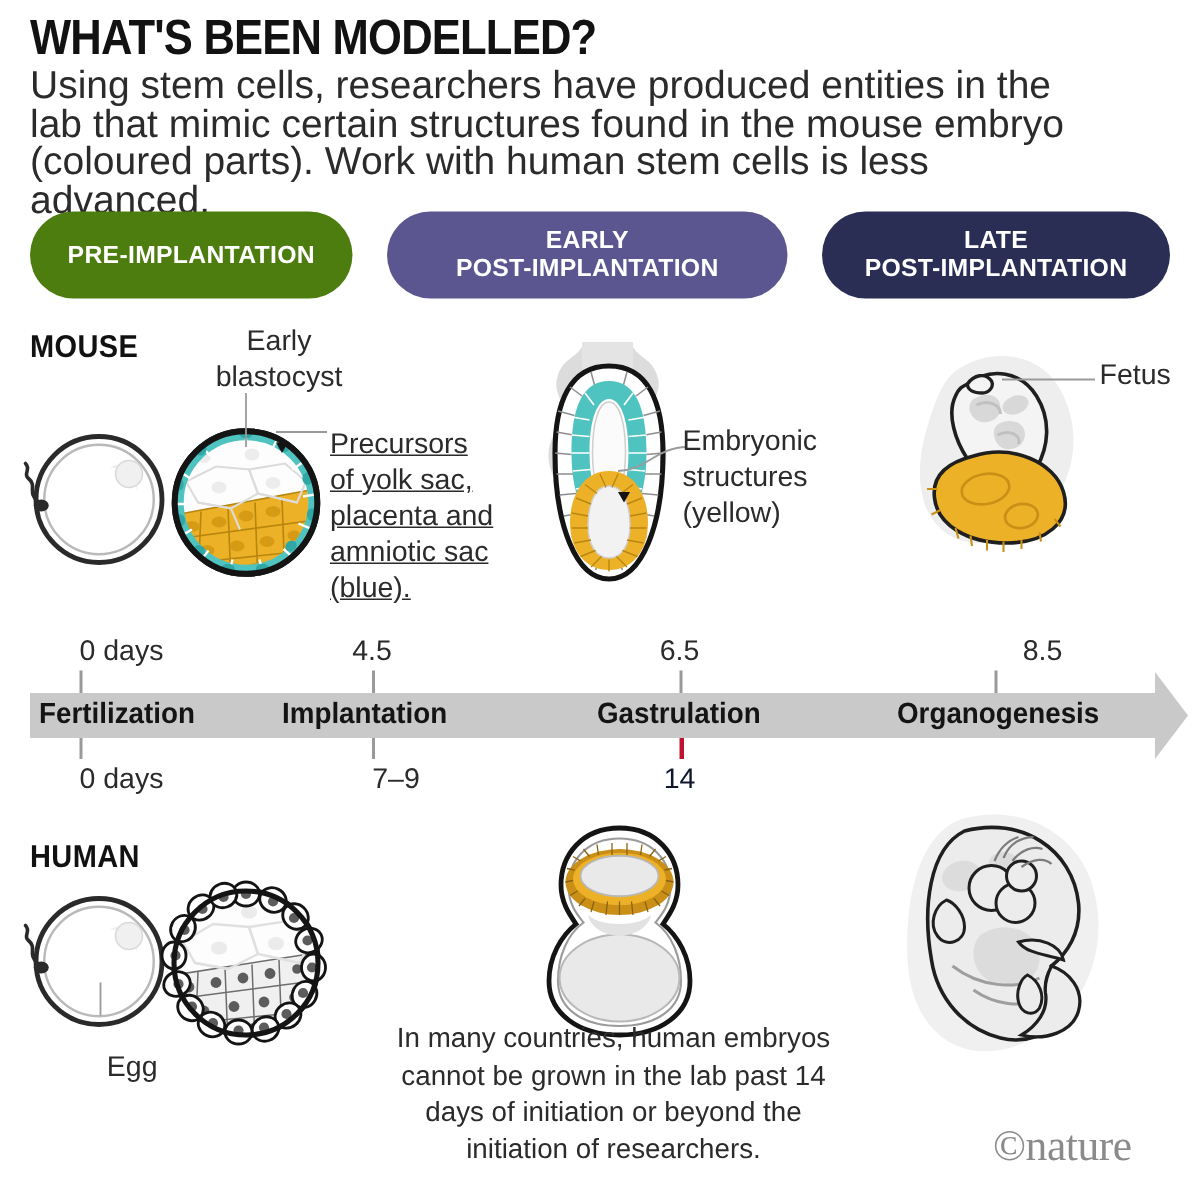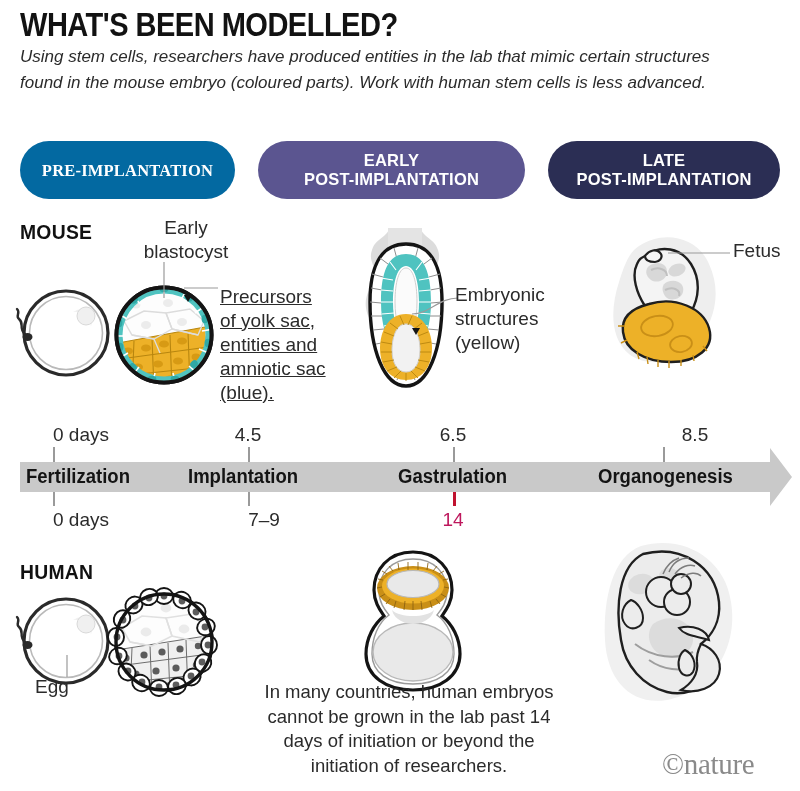--- a/index.html
+++ b/index.html
@@ -15,21 +15,21 @@
   #title{
     left:20px;top:6px;width:760px;
     font-family:"Liberation Sans", sans-serif;
     font-weight:bold;font-size:33px;letter-spacing:-0.6px;
     color:#121212;
     transform:scaleX(0.88);transform-origin:left center;
     white-space:nowrap;
   }
   #subtitle{
     left:20px;top:44px;width:715px;
-    font-size:17px;line-height:25.5px;color:#2b2b2b;font-style:italic;
+    font-size:26px;line-height:25.5px;color:#2b2b2b;
   }
 
   
   .pill{
     border-radius:34px;color:#ffffff;
     display:flex;align-items:center;justify-content:center;
     text-align:center;font-weight:bold;
     font-size:16.5px;line-height:19px;letter-spacing:0.2px;
   }
   #pill-pre  {left:20px; top:141px; width:215px; height:58px;}
@@ -43,38 +43,38 @@
   }
   #mouse-label{left:20px;top:220px;}
   #human-label{left:20px;top:560px;}
 
   
   .callout{font-size:19px;line-height:24px;color:#2b2b2b;}
   #lbl-early-blast{left:121px;top:216px;width:130px;text-align:center;}
   #lbl-precursors {left:220px;top:285px;width:125px;text-decoration:underline;}
   #lbl-embryonic  {left:455px;top:283px;width:130px;}
   #lbl-fetus      {left:733px;top:239px;}
-  #lbl-egg        {left:35px; top:675px;width:70px;text-align:left;}
+  #lbl-egg        {left:35px; top:700px;width:70px;text-align:right;}
 
   
   #tl-bar{
     left:20px;top:462px;width:732px;height:30px;background:#c9c9c9;
   }
   #tl-arrow{
     left:748px;top:448px;width:44px;height:58px;
   }
   .tl-top-num{
     position:absolute;font-size:19px;color:#2b2b2b;
     transform:translateX(-50%);white-space:nowrap;
   }
   .tl-bot-num{
     position:absolute;font-size:19px;color:#2b2b2b;
     transform:translateX(-50%);white-space:nowrap;
   }
-  .tl-bot-num.red{color:#be185d;}
+  .tl-bot-num.red{color:#0f172a;}
   .tick{
     position:absolute;width:1.5px;background:#9a9a9a;
   }
   .tick.red{background:#c0122f;width:2.5px;}
   .tl-stage{
     position:absolute;top:465px;font-weight:bold;font-size:19.5px;
     color:#141414;white-space:nowrap;
     transform:scaleX(0.95);transform-origin:left center;
   }
 
@@ -92,21 +92,21 @@
   }
 
   svg{display:block;overflow:visible;}
 </style>
 </head>
 <body>
 
 <div class="abs" id="title">WHAT'S BEEN MODELLED?</div>
 <div class="abs" id="subtitle">Using stem cells, researchers have produced entities in the lab that mimic certain structures found in the mouse embryo (coloured parts). Work with human stem cells is less advanced.</div>
 
-<div class="abs pill" id="pill-pre" style="background:#0369a1;font-family:Liberation Serif, serif;">
+<div class="abs pill" id="pill-pre" style="background:#4d7c0f;">
   <span>PRE-IMPLANTATION</span>
 </div>
 
 <div class="abs pill" id="pill-early" style="background:#5b5590;">
   <span>
     <span style="display:block">EARLY</span>
     <span style="display:block">POST-IMPLANTATION</span>
   </span>
 </div>
 
@@ -204,21 +204,21 @@
 </svg>
 
 <div class="abs callout" id="lbl-early-blast">
   <div>Early</div>
   <div>blastocyst</div>
 </div>
 
 <div class="abs callout" id="lbl-precursors">
   <div>Precursors</div>
   <div>of yolk sac,</div>
-  <div>entities and</div>
+  <div>placenta and</div>
   <div>amniotic sac</div>
   <div>(blue).</div>
 </div>
 
 <svg class="abs" style="left:350px;top:228px;" width="112" height="168" viewBox="0 0 112 168">
 
   <path d="M40 0 C34 12 26 10 22 22 C18 34 26 36 24 48 C22 60 14 66 16 80
            C18 94 26 96 28 108 L40 104 L40 0 Z" fill="#dcdcdc"></path>
   <path d="M70 0 C76 12 84 10 88 22 C92 34 84 36 86 48 C88 60 96 66 94 80
            C92 94 84 96 82 108 L70 104 L70 0 Z" fill="#dcdcdc"></path>

